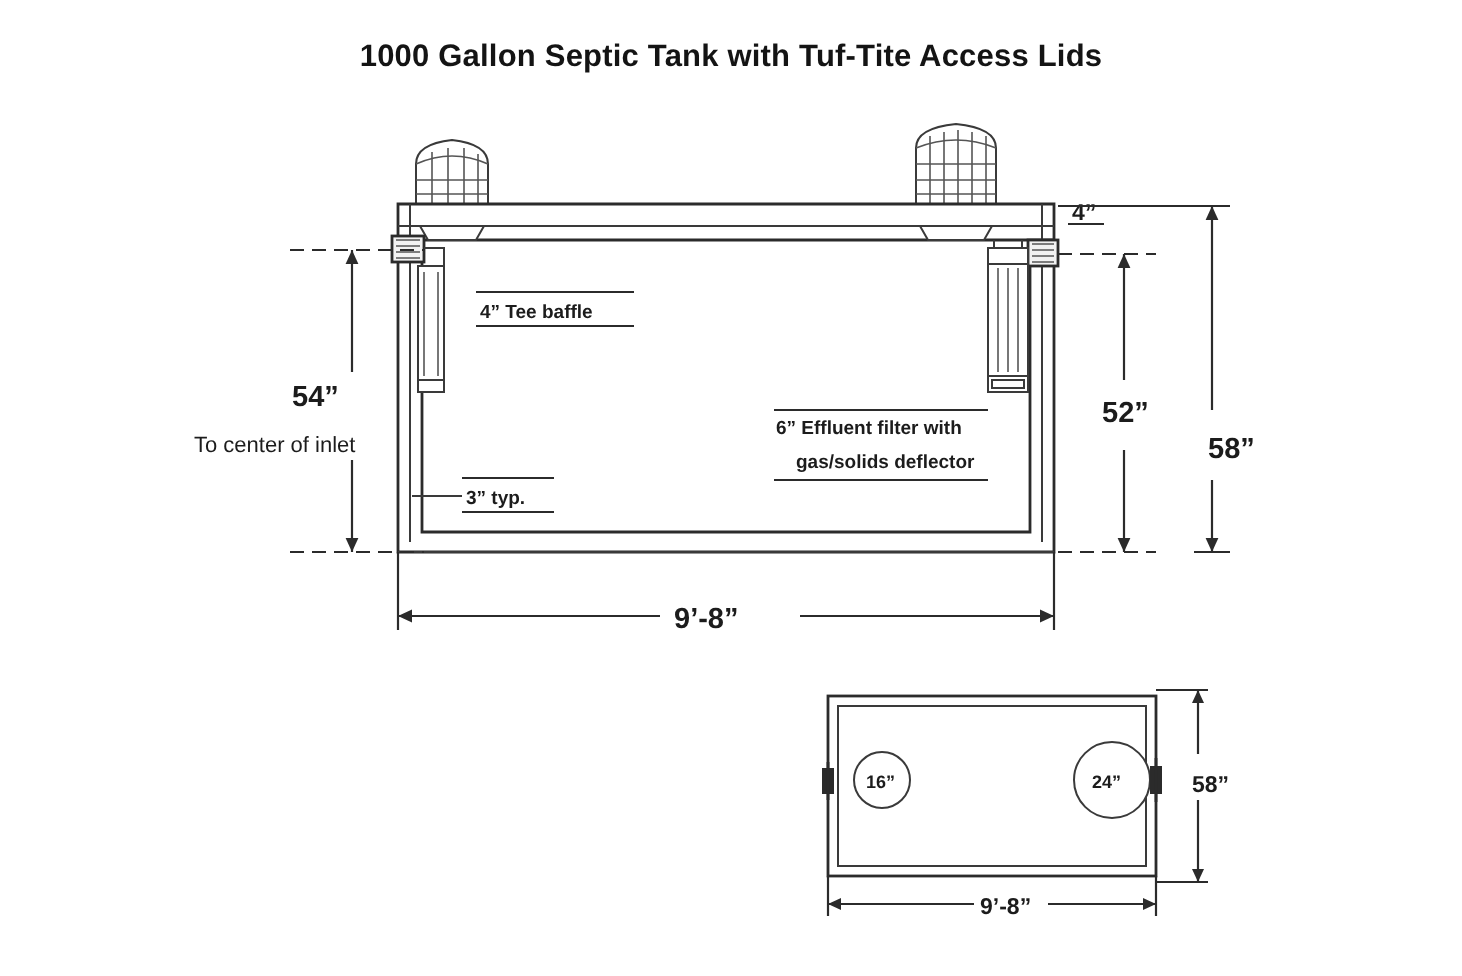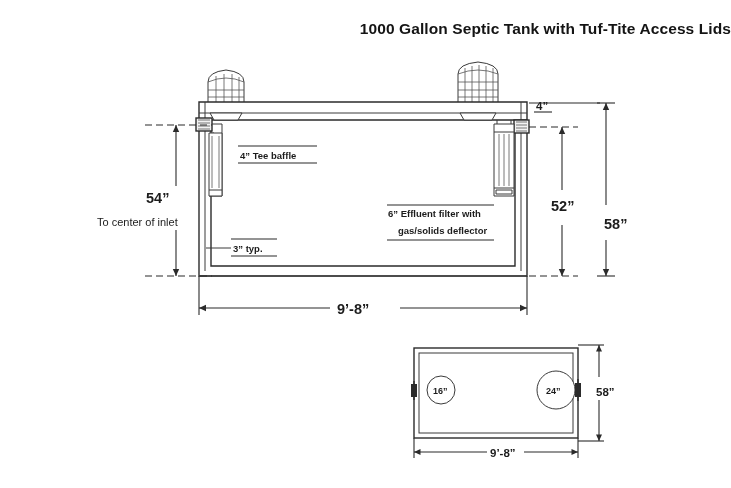--- a/index.html
+++ b/index.html
@@ -21,21 +21,21 @@
     left: 0;
     top: 0;
     width: 731px;
     height: 488px;
   }
   .page-title {
     position: absolute;
     left: 0;
     top: 20px;
     width: 731px;
-    text-align: right;
+    text-align: center;
     font-size: 15.5px;
     font-weight: bold;
     letter-spacing: 0.1px;
     color: #141414;
   }
   svg.drawing {
     position: absolute;
     left: 0;
     top: 0;
     width: 731px;

